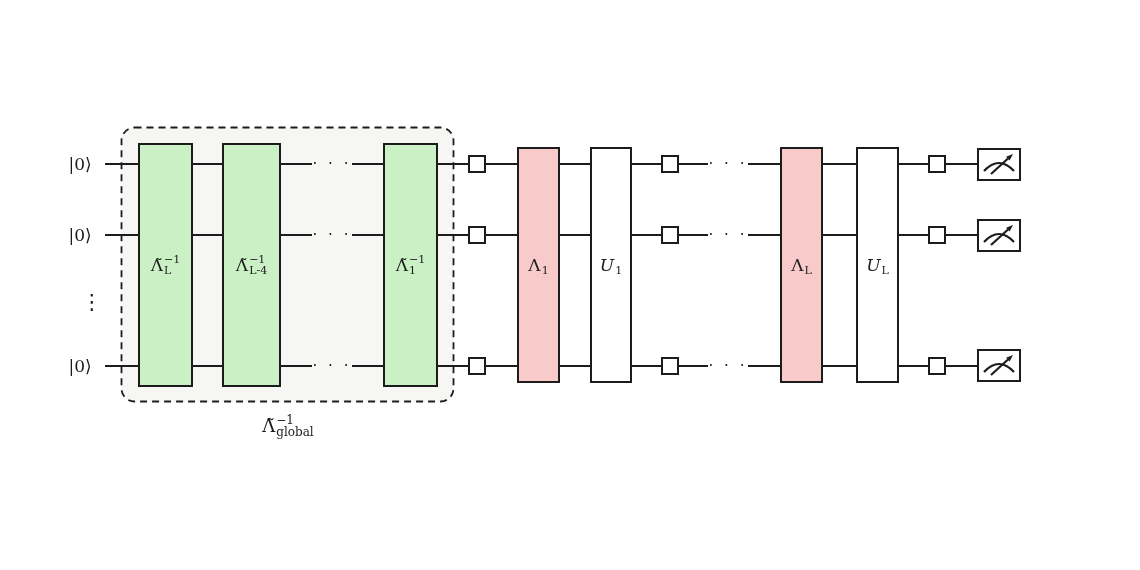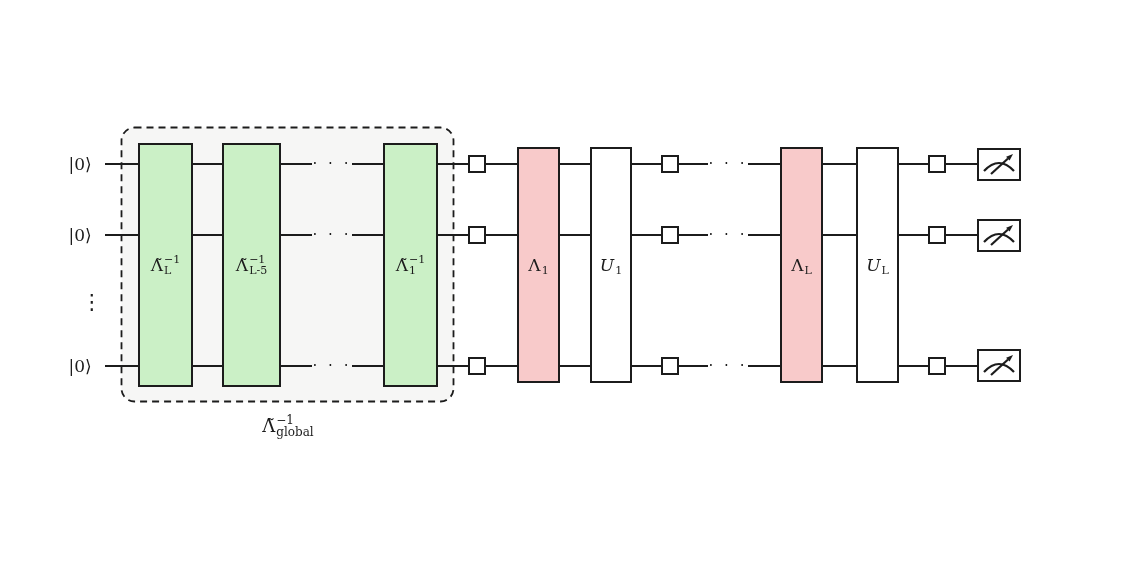--- a/index.html
+++ b/index.html
@@ -96,21 +96,21 @@
           <span>−1</span>
           <span>L</span>
         </span>
       </span>
   </div>
   <div class="gate green" style="left:222px;top:143px;width:59px;height:244px">
     <span class="glabel">
         <span class="gmain">Λ̃</span>
         <span class="gscripts">
           <span>−1</span>
-          <span>L-5</span>
+          <span>L-4</span>
         </span>
       </span>
   </div>
   <div class="gate green" style="left:383px;top:143px;width:55px;height:244px">
     <span class="glabel">
         <span class="gmain">Λ̃</span>
         <span class="gscripts">
           <span>−1</span>
           <span>1</span>
         </span>

